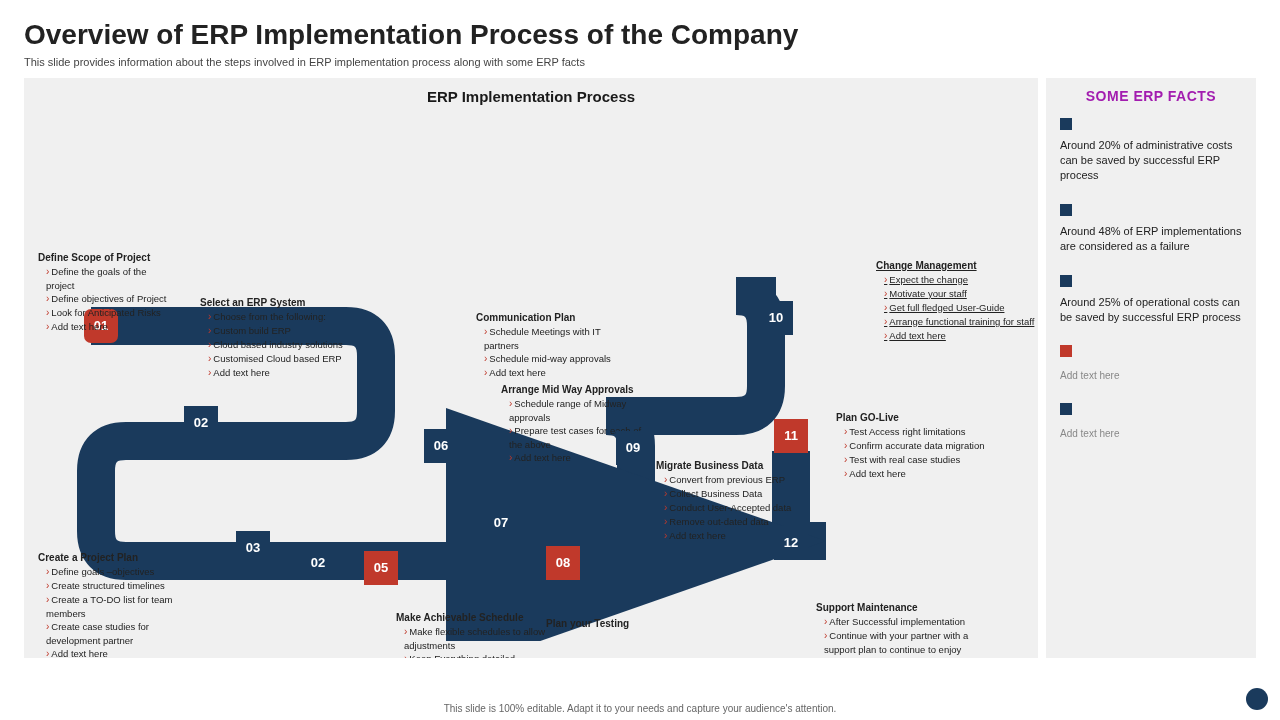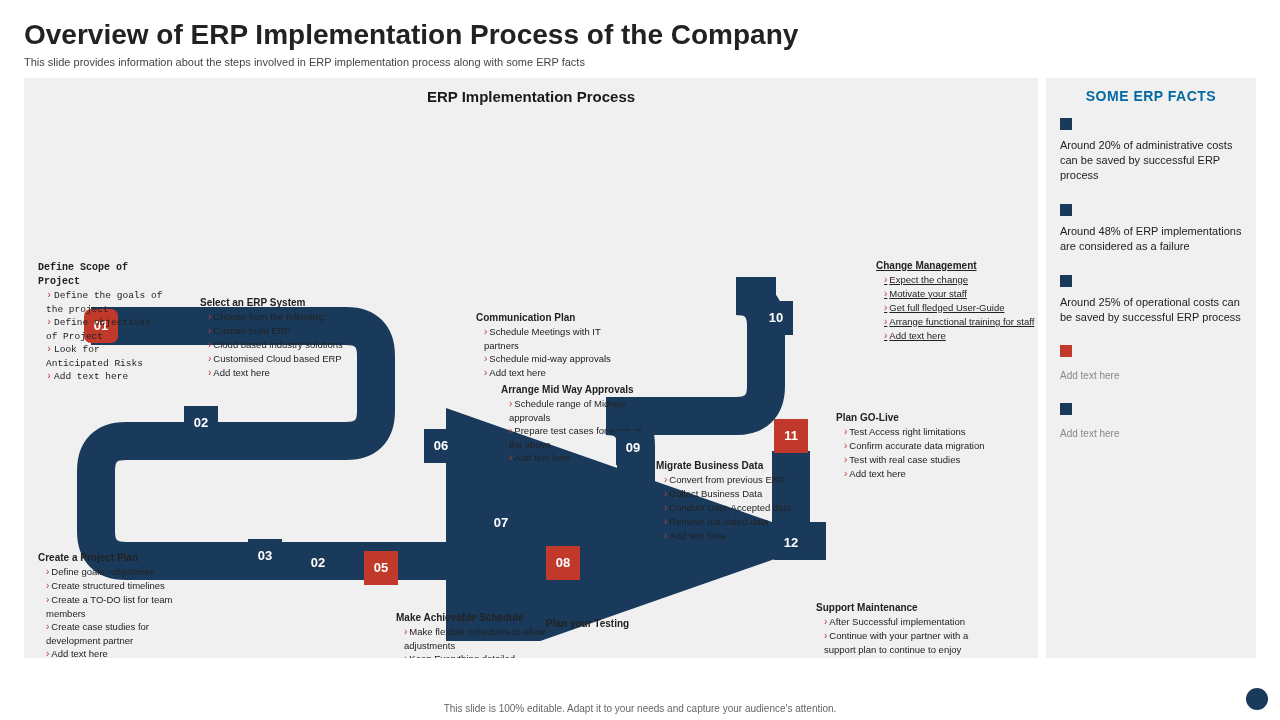--- a/index.html
+++ b/index.html
@@ -64,21 +64,21 @@
       margin-left: 8px;
       padding: 10px 14px;
       display: flex;
       flex-direction: column;
       gap: 0;
     }
 
     .erp-facts-title {
       font-size: 14px;
       font-weight: bold;
-      color: #0369a1;
+      color: #a21caf;
       text-align: center;
       margin-bottom: 12px;
       letter-spacing: 0.5px;
     }
 
     .fact-item {
       display: flex;
       align-items: flex-start;
       gap: 8px;
       margin-bottom: 18px;
@@ -219,33 +219,33 @@
           <path d="M 700 305 Q 730 305 730 275 L 730 215 Q 730 185 700 185" stroke="#1a3a5c" stroke-width="38" fill="none"></path>
 
           <path d="M 700 185 L 740 185" stroke="#1a3a5c" stroke-width="38" fill="none"></path>
 
           <path d="M 755 340 L 755 420" stroke="#1a3a5c" stroke-width="38" fill="none"></path>
 
           <path d="M 755 430 L 790 430" stroke="#1a3a5c" stroke-width="38" fill="none" marker-end="url(#arrowhead)"></path>
         </svg>
 
         <div class="step-box red" style="left:48px;top:198px;border-radius:7px;">01</div>
-        <div class="step-label" style="left:2px;top:150px;width:130px;font-family:Liberation Mono, monospace;">
+        <div class="step-label" style="left:2px;top:140px;width:130px;">
           <div class="label-title">Define Scope of Project</div>
           <ul>
             <li>Define the goals of the project</li>
             <li>Define objectives of Project</li>
             <li>Look for Anticipated Risks</li>
             <li>Add text here</li>
           </ul>
         </div>
 
         <div class="step-box blue" style="left:148px;top:295px;">02</div>
 
-        <div class="step-box blue" style="left:212px;top:420px;margin-top:8px;">03</div>
+        <div class="step-box blue" style="left:200px;top:420px;">03</div>
         <div class="step-label" style="left:2px;top:440px;width:145px;">
           <div class="label-title">Create a Project Plan</div>
           <ul>
             <li>Define goals –objectives</li>
             <li>Create structured timelines</li>
             <li>Create a TO-DO list for team members</li>
             <li>Create case studies for development partner</li>
             <li>Add text here</li>
           </ul>
         </div>

